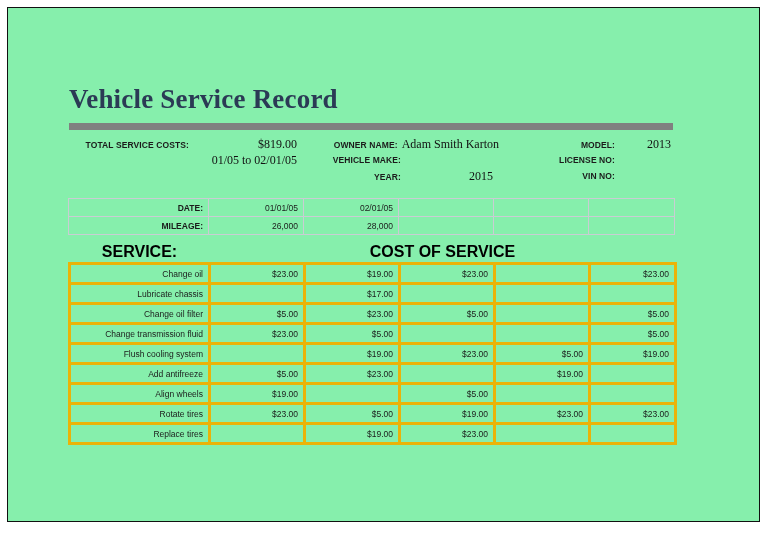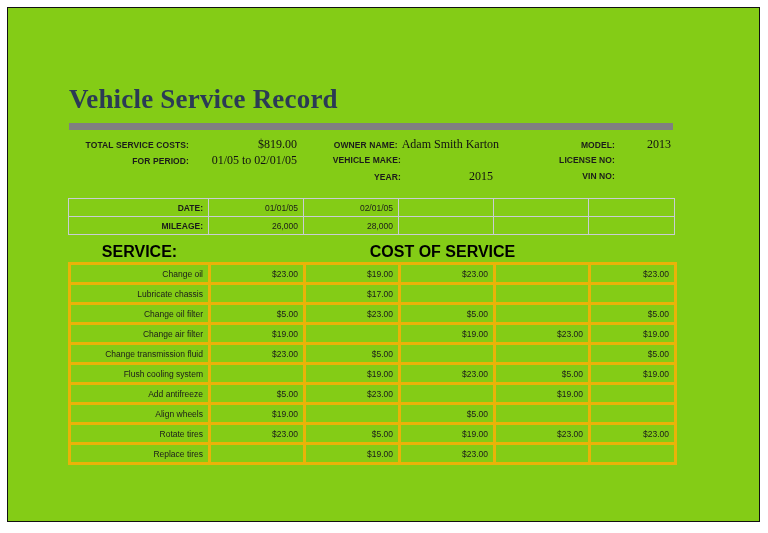--- a/index.html
+++ b/index.html
@@ -1,18 +1,18 @@
 <!DOCTYPE html>
 <html><head>
 <meta charset="utf-8">
 <style>
   html,body{margin:0;padding:0;background:#ffffff;}
   body{width:768px;height:533px;font-family:"Liberation Sans",sans-serif;overflow:hidden;}
 
-  .page-frame{position:absolute;left:7px;top:7px;width:753px;height:515px;border:1px solid #111111;background:#84cc16;box-sizing:border-box;}
+  .page-frame{position:absolute;left:7px;top:7px;width:753px;height:515px;border:1px solid #111111;background:#86efac;box-sizing:border-box;}
 
   .doc-title{position:absolute;left:61px;top:76px;font-family:"Liberation Serif",serif;font-weight:bold;font-size:27px;color:#2b3a55;letter-spacing:.2px;white-space:nowrap;}
 
   .rule-bar{position:absolute;left:61px;top:115px;width:604px;height:7px;background:#808080;}
 
   
   .info-block{position:absolute;left:61px;top:128px;width:604px;height:48px;}
   .info-col{position:absolute;top:0;}
   .info-col.c1{left:0px;width:232px;}
   .info-col.c2{left:244px;width:186px;}
@@ -51,21 +51,20 @@
 
   <div class="rule-bar"></div>
 
   <div class="info-block">
     <div class="info-col c1">
       <div class="info-row">
         <span class="info-lbl">TOTAL SERVICE COSTS:</span>
         <span class="info-val">$819.00</span>
       </div>
       <div class="info-row">
-        <span class="info-lbl">FOR PERIOD:</span>
         <span class="info-val">01/05 to 02/01/05</span>
       </div>
     </div>
 
     <div class="info-col c2">
       <div class="info-row">
         <span class="info-lbl">OWNER NAME:</span>
         <span class="info-val">Adam Smith Karton</span>
       </div>
       <div class="info-row">
@@ -157,28 +156,20 @@
       </tr>
       <tr>
         <td class="name">Change oil filter</td>
         <td class="cost">$5.00</td>
         <td class="cost">$23.00</td>
         <td class="cost">$5.00</td>
         <td class="cost"></td>
         <td class="cost">$5.00</td>
       </tr>
       <tr>
-        <td class="name">Change air filter</td>
-        <td class="cost">$19.00</td>
-        <td class="cost"></td>
-        <td class="cost">$19.00</td>
-        <td class="cost">$23.00</td>
-        <td class="cost">$19.00</td>
-      </tr>
-      <tr>
         <td class="name">Change transmission fluid</td>
         <td class="cost">$23.00</td>
         <td class="cost">$5.00</td>
         <td class="cost"></td>
         <td class="cost"></td>
         <td class="cost">$5.00</td>
       </tr>
       <tr>
         <td class="name">Flush cooling system</td>
         <td class="cost"></td>

